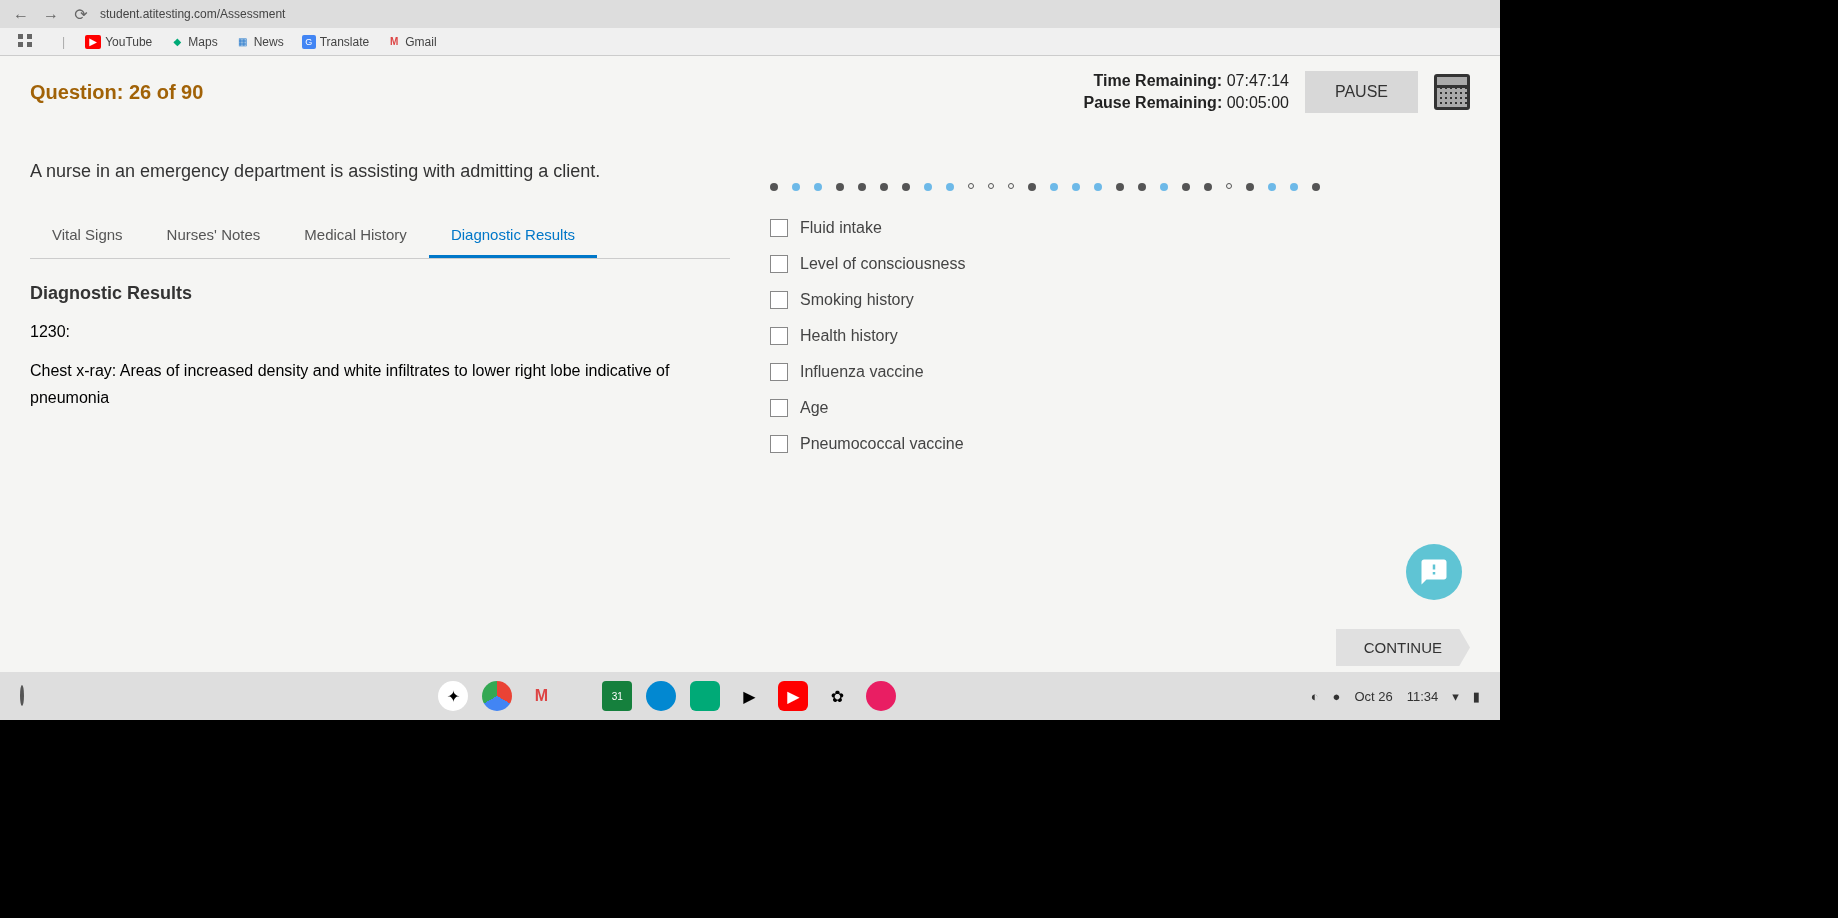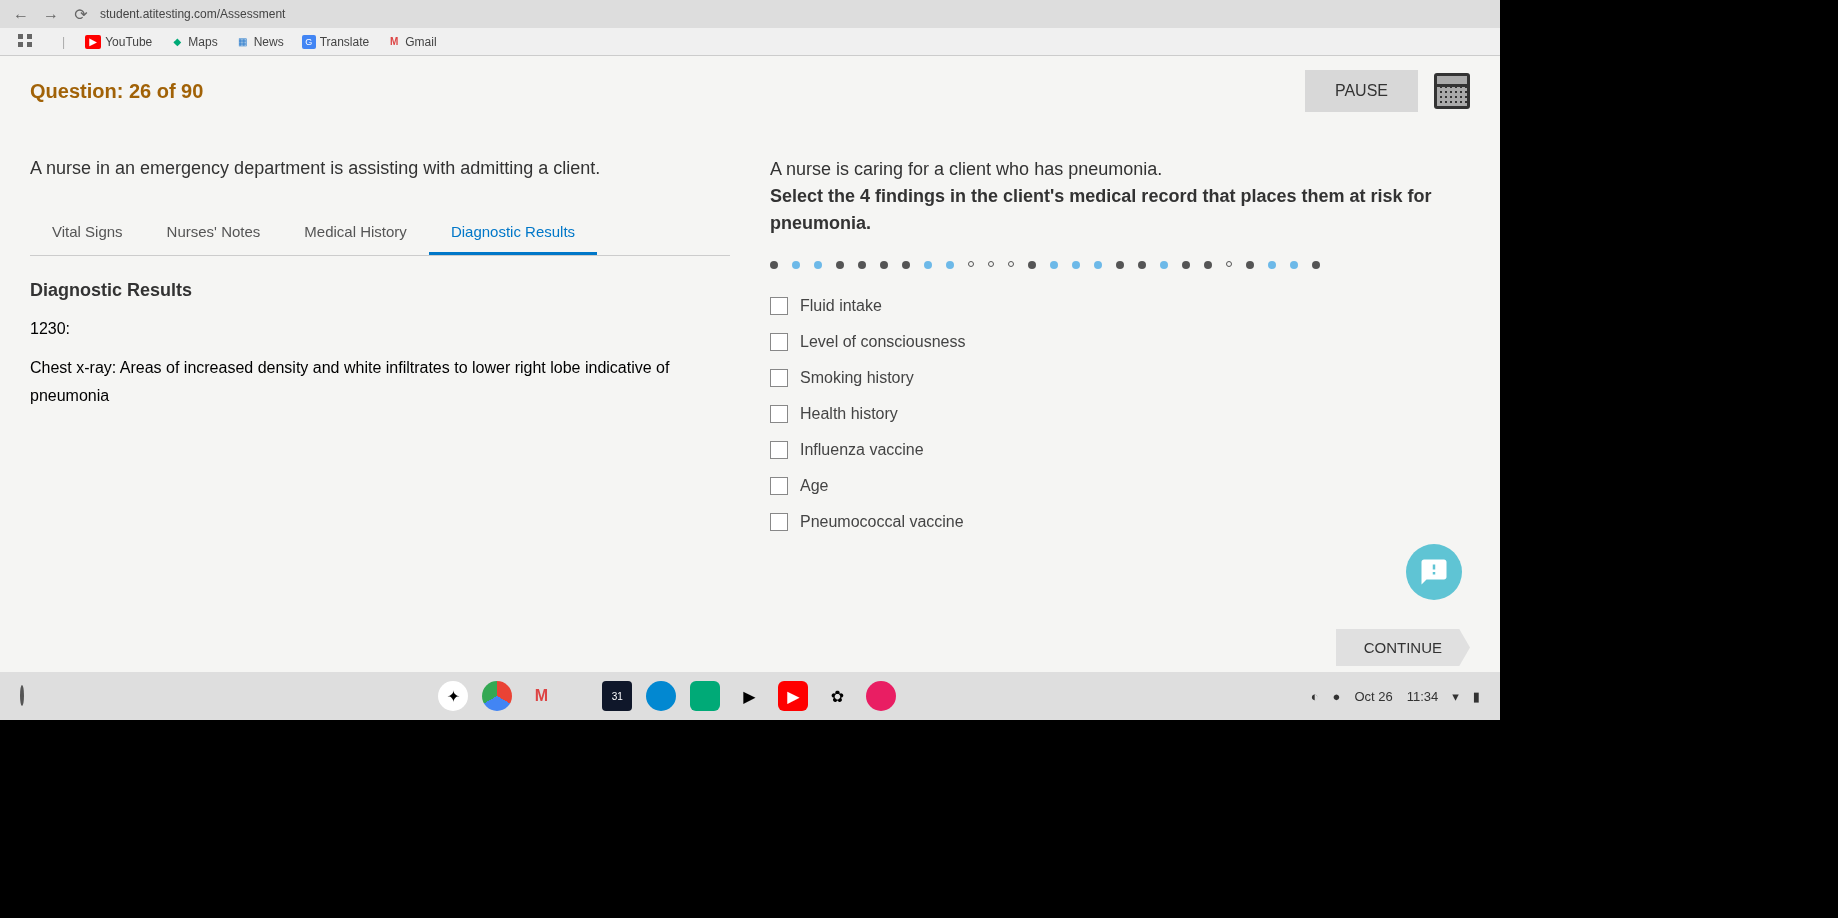--- a/index.html
+++ b/index.html
@@ -296,44 +296,44 @@
     <span class="bm">
       <span class="bm-icon" style="color:#d44;font-weight:bold;">M</span>
       <span>Gmail</span>
     </span>
   </div>
 
   <div class="content">
     <div class="header">
       <div class="q-title">Question: 26 of 90</div>
       <div class="timer-area">
+        <div class="timers">
+          <div><b>Time Remaining:</b> <span>07:47:14</span></div>
+          <div><b>Pause Remaining:</b> <span>00:05:00</span></div>
+        </div>
         <button class="pause-btn">PAUSE</button>
         <div class="calc-icon"></div>
       </div>
     </div>
 
     <div class="main">
       <div class="left-pane">
         <div class="stem">A nurse in an emergency department is assisting with admitting a client.</div>
         <div class="tabs">
           <div class="tab">Vital Signs</div>
           <div class="tab">Nurses' Notes</div>
           <div class="tab">Medical History</div>
           <div class="tab active">Diagnostic Results</div>
         </div>
         <div class="section-title">Diagnostic Results</div>
         <div class="body-text">1230:</div>
         <div class="body-text">Chest x-ray: Areas of increased density and white infiltrates to lower right lobe indicative of pneumonia</div>
       </div>
 
       <div class="right-pane">
-        <div class="right-stem">
-          <span>A nurse is caring for a client who has pneumonia.</span><br>
-          <span class="bold">Select the 4 findings in the client's medical record that places them at risk for pneumonia.</span>
-        </div>
         <div class="dots">
           <span class="dot dark"></span>
             <span class="dot blue"></span>
             <span class="dot blue"></span>
           <span class="dot dark"></span>
             <span class="dot dark"></span>
             <span class="dot dark"></span>
           <span class="dot dark"></span>
             <span class="dot blue"></span>
             <span class="dot blue"></span>
@@ -399,21 +399,21 @@
     </div>
 
     <div class="taskbar">
       <div class="tb-left">
         <span class="circle-icon"></span>
       </div>
       <div class="tb-center">
         <span class="tb-icon" style="background:#fff;">✦</span>
         <span class="tb-icon" style="background:conic-gradient(#ea4335 0 120deg,#4285f4 120deg 240deg,#34a853 240deg 360deg);"></span>
         <span class="tb-icon" style="color:#d44;font-weight:bold;">M</span>
-        <span class="tb-icon" style="background:#0f172a;color:#fff;border-radius:4px;font-size:10px;margin-left:32px;">31</span>
+        <span class="tb-icon" style="background:#15803d;color:#fff;border-radius:4px;font-size:10px;margin-left:32px;">31</span>
         <span class="tb-icon" style="background:#0288d1;border-radius:50%;"></span>
         <span class="tb-icon" style="background:#0a7;border-radius:6px;"></span>
         <span class="tb-icon">▶</span>
         <span class="tb-icon" style="background:#f00;border-radius:6px;color:#fff;">▶</span>
         <span class="tb-icon">✿</span>
         <span class="tb-icon" style="background:#e91e63;border-radius:50%;"></span>
       </div>
       <div class="tb-right">
         <span>◐</span>
         <span>●</span>

